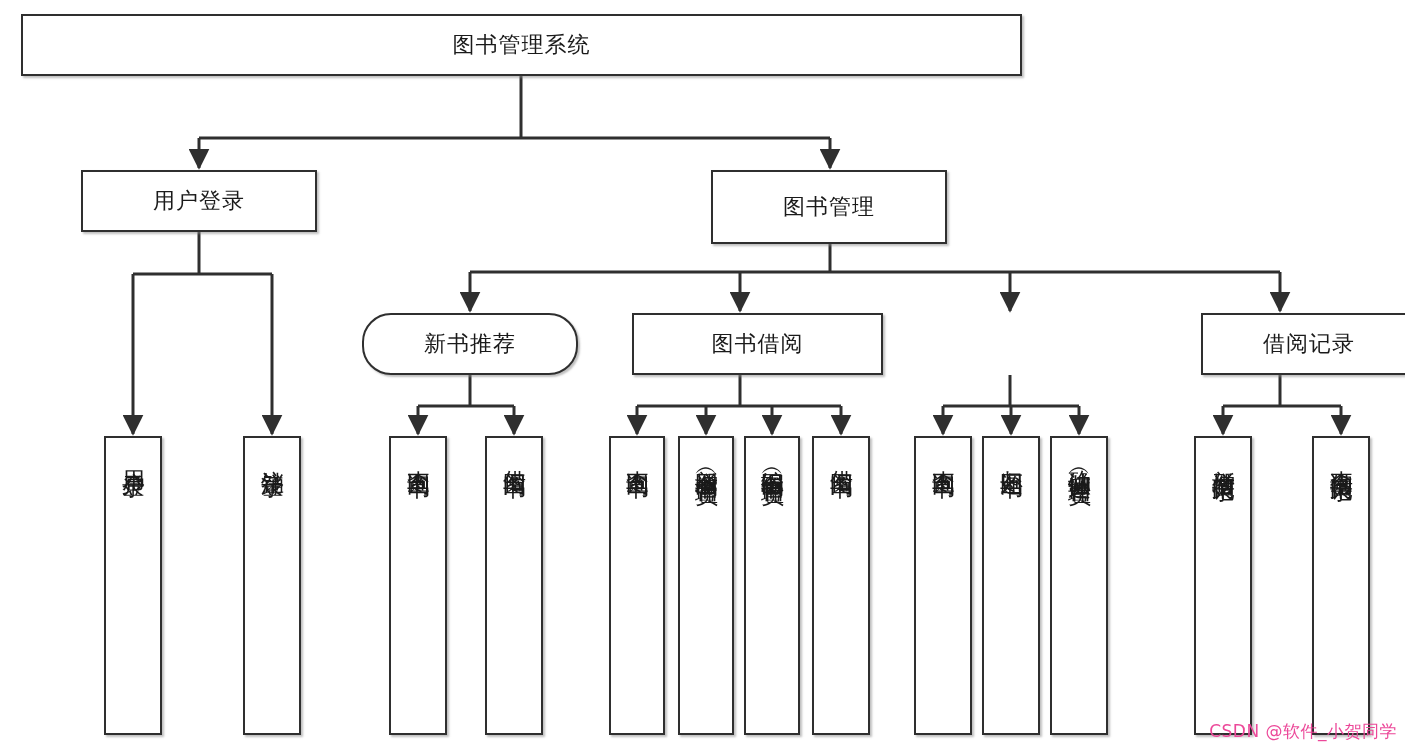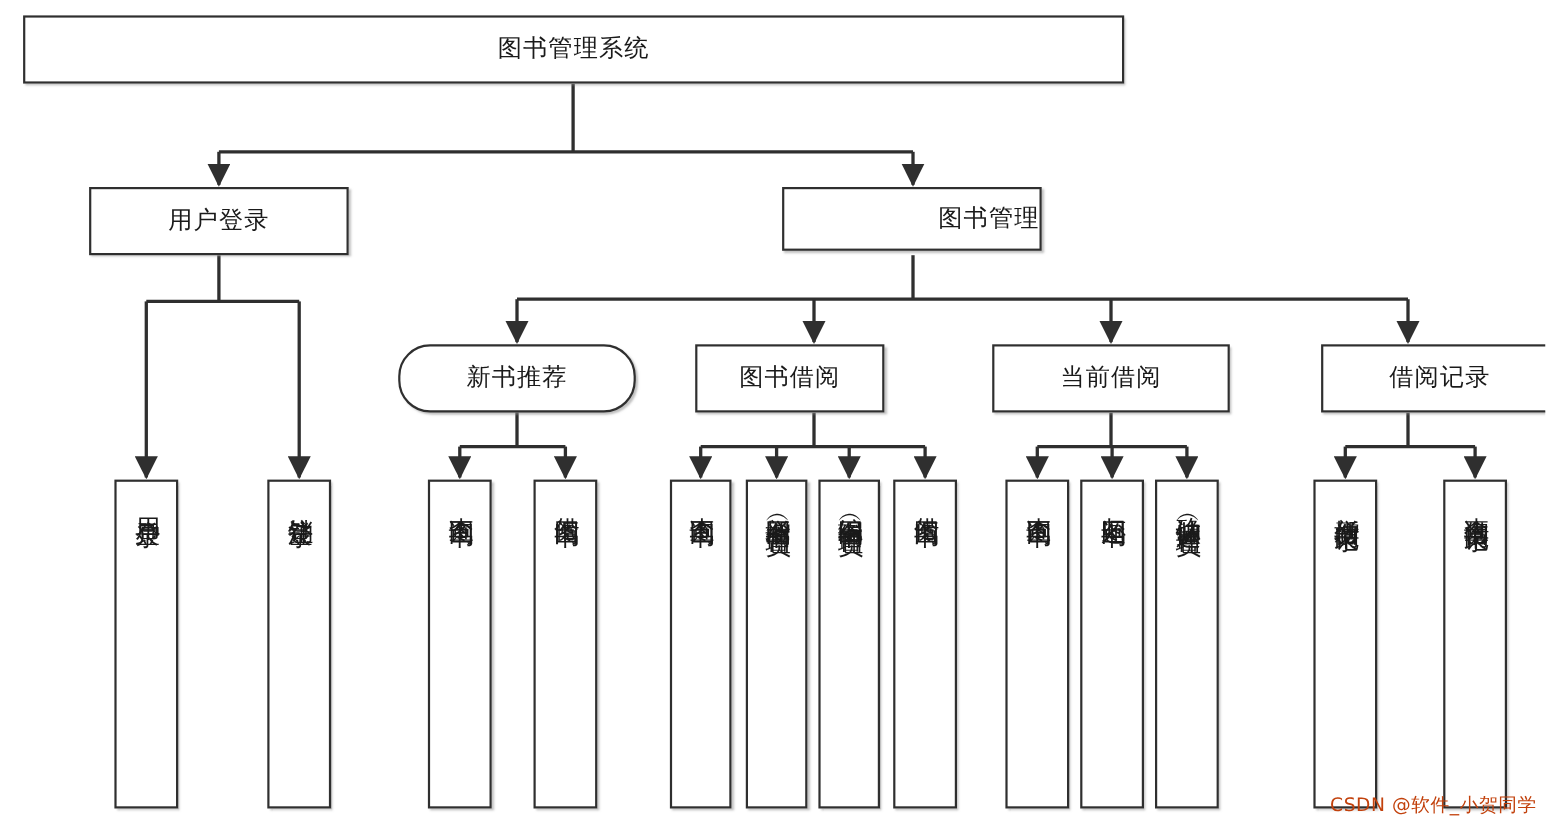--- a/index.html
+++ b/index.html
@@ -53,21 +53,21 @@
     line-height: 1.12;
     letter-spacing: 2px;
     white-space: nowrap;
     color: #1a1a1a;
   }
   #watermark {
     position: absolute;
     right: 8px;
     bottom: 4px;
     font-size: 17px;
-    color: #c2410c;
+    color: #ec4899;
     letter-spacing: 0.5px;
     z-index: 5;
     white-space: nowrap;
   }
 </style>
 </head>
 <body>
 
 <div id="diagram-root">
 
@@ -121,32 +121,29 @@
     </g>
   </svg>
 
   <div class="node h" style="left:21px; top:14px; width:1001px; height:62px;">
     <span>图书管理系统</span>
   </div>
 
   <div class="node h" style="left:81px; top:170px; width:236px; height:62px;">
     <span>用户登录</span>
   </div>
-  <div class="node h" style="left:711px; top:170px; width:236px; height:58px;justify-content:flex-end;">
+  <div class="node h" style="left:711px; top:170px; width:236px; height:74px;">
     <span>图书管理</span>
   </div>
 
   <div class="node h" style="left:362px; top:313px; width:216px; height:62px;border-radius:29px;">
     <span>新书推荐</span>
   </div>
-  <div class="node h" style="left:632px; top:313px; width:172px; height:62px;">
+  <div class="node h" style="left:632px; top:313px; width:251px; height:62px;">
     <span>图书借阅</span>
-  </div>
-  <div class="node h" style="left:902px; top:313px; width:216px; height:62px;">
-    <span>当前借阅</span>
   </div>
   <div class="node h" style="left:1172px; top:313px; width:216px; height:62px;margin-left:29px;">
     <span>借阅记录</span>
   </div>
 
   <div class="node v" style="left:104px; top:436px; width:58px; height:299px;">
     <span class="vlabel">用户登录</span>
   </div>
   <div class="node v" style="left:243px; top:436px; width:58px; height:299px;">
     <span class="vlabel">注销登录</span>

